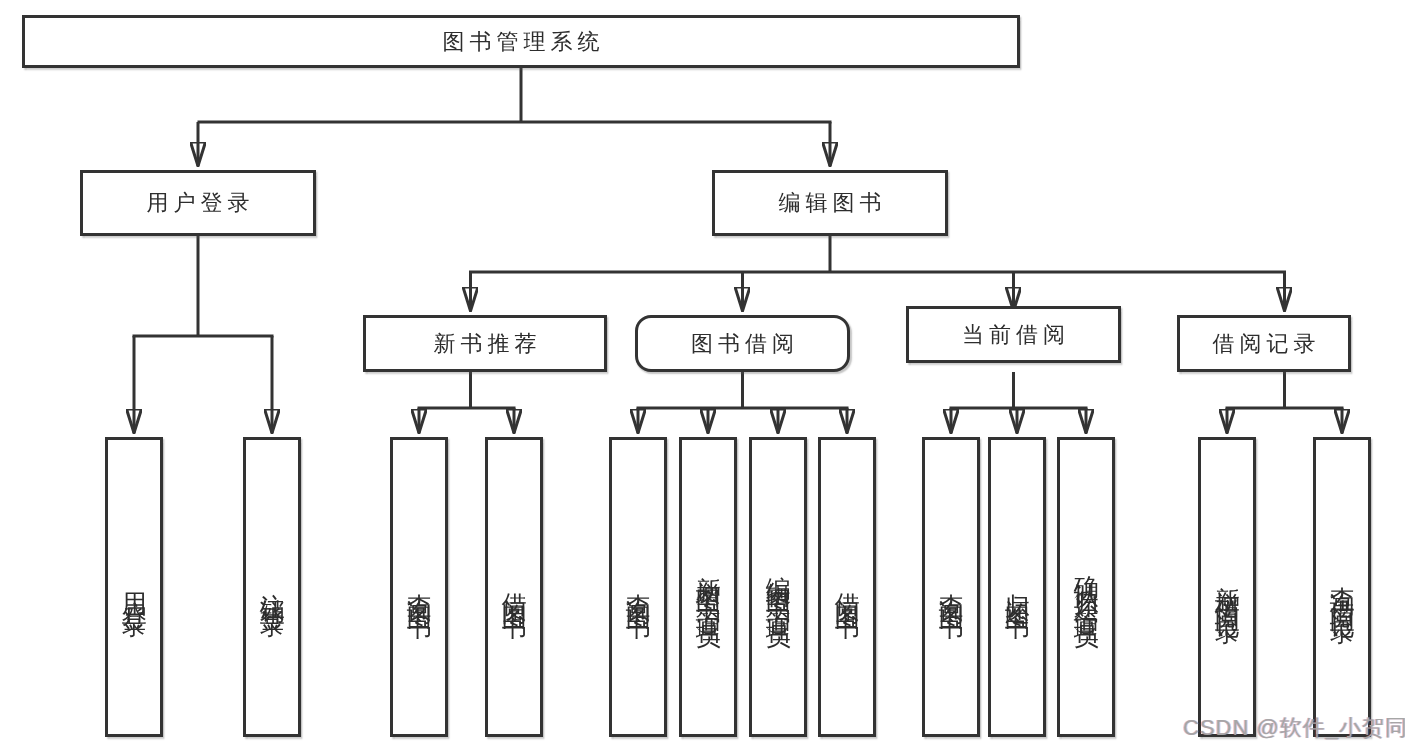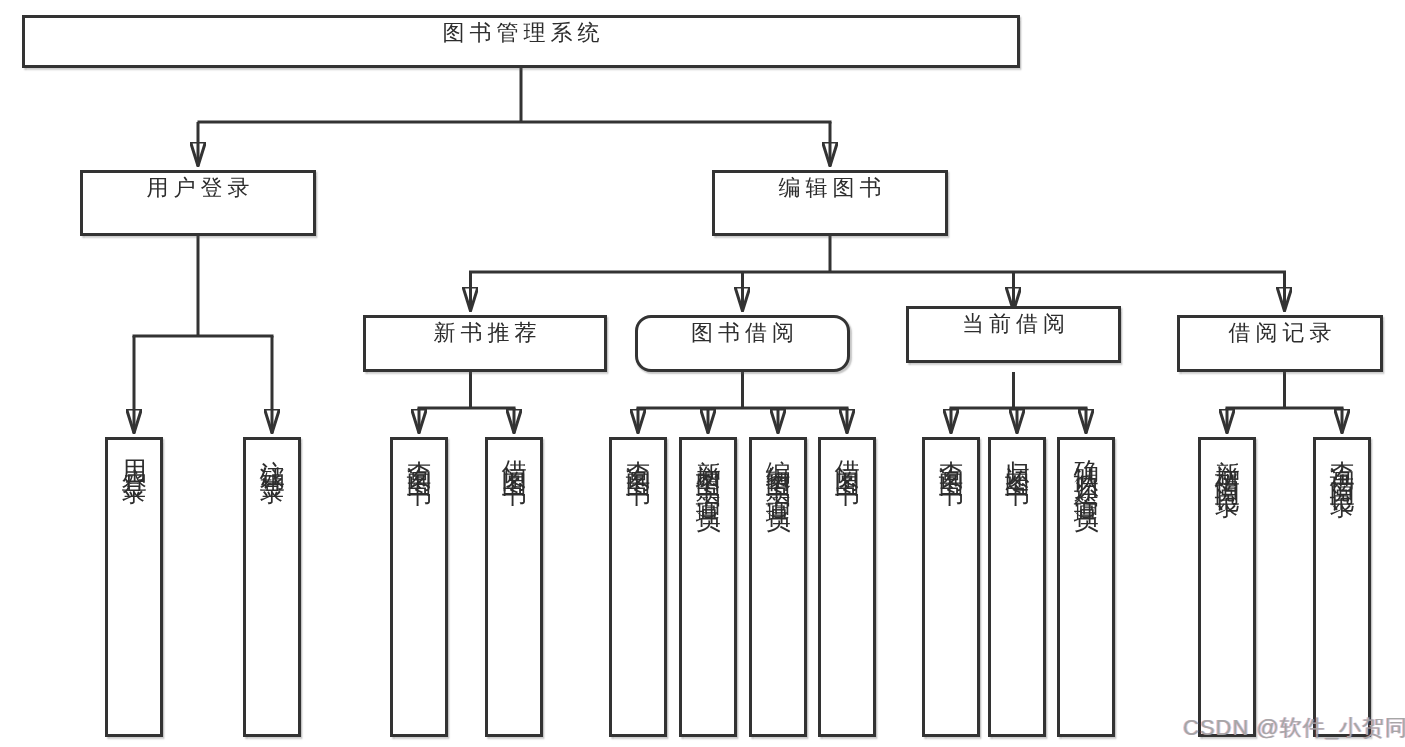--- a/index.html
+++ b/index.html
@@ -18,21 +18,21 @@
     font-family:"Liberation Sans","DejaVu Sans",sans-serif;
     color:var(--text-color);
   }
   .connectors{position:absolute;left:0;top:0;z-index:1;}
   .connectors path{stroke:var(--line-color);stroke-width:3;fill:none;}
   .node{
     position:absolute;
     box-sizing:border-box;
     border:3px solid var(--border-color);
     background:var(--bg-color);
-    display:flex;align-items:flex-start;justify-content:center;
+    display:flex;align-items:center;justify-content:center;
     z-index:2;
     box-shadow:1.5px 2px 1.5px rgba(90,90,90,0.35);
   }
   .h-label{
     font-size:22px;
     letter-spacing:5px;
     text-indent:5px;
     white-space:nowrap;
     color:var(--text-color);
   }
@@ -137,21 +137,21 @@
 
   <div class="node" style="left:363px;top:315px;width:244px;height:57px;">
     <span class="h-label">新书推荐</span>
   </div>
   <div class="node" style="left:635px;top:315px;width:215px;height:57px;border-radius:16px;">
     <span class="h-label">图书借阅</span>
   </div>
   <div class="node" style="left:906px;top:306px;width:215px;height:57px;">
     <span class="h-label">当前借阅</span>
   </div>
-  <div class="node" style="left:1177px;top:315px;width:206px;height:57px;">
+  <div class="node" style="left:1177px;top:315px;width:174px;height:57px;">
     <span class="h-label">借阅记录</span>
   </div>
 
   <div class="node leaf" style="left:105px;top:437px;">
     <span class="v-label">用户登录</span>
   </div>
   <div class="node leaf" style="left:243px;top:437px;">
     <span class="v-label">注销登录</span>
   </div>
 

